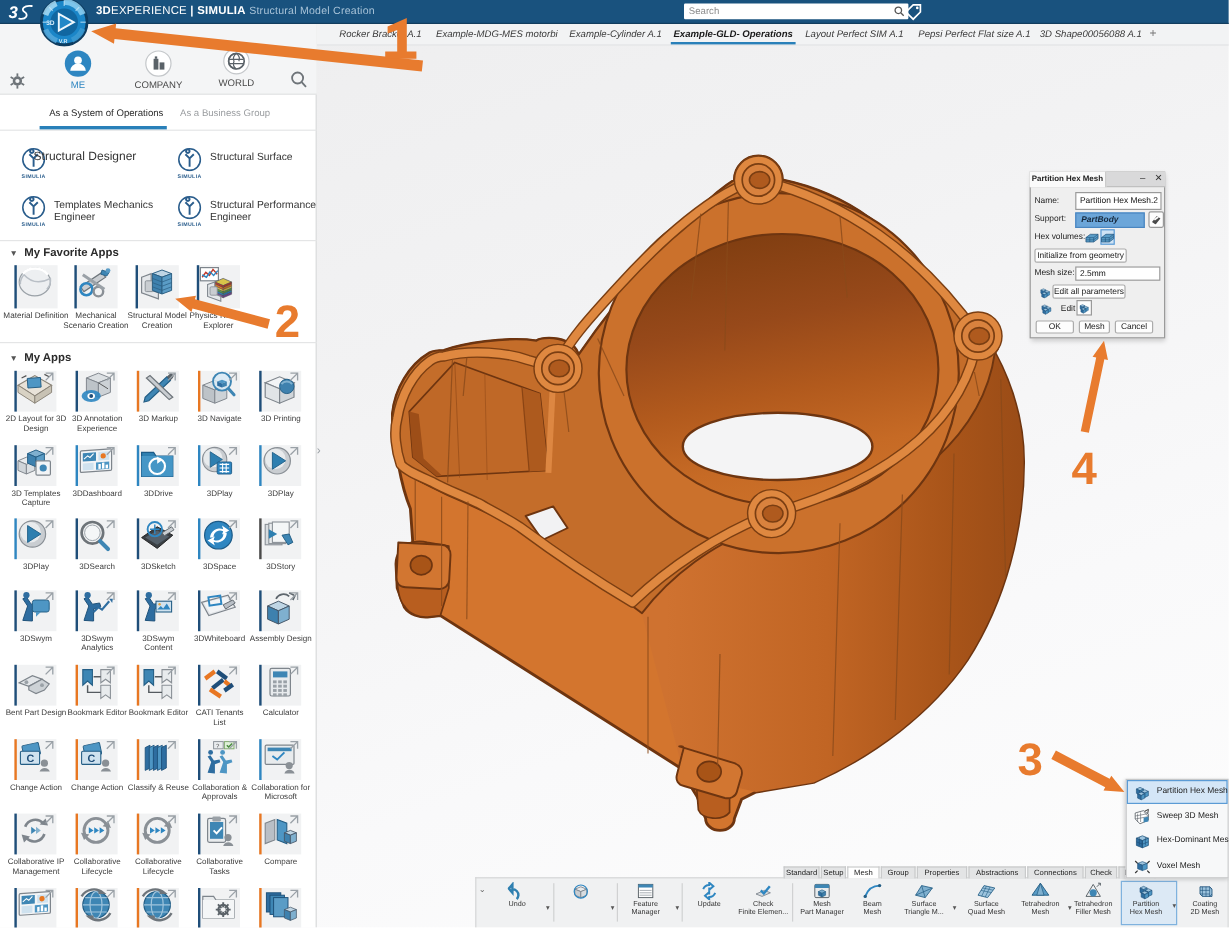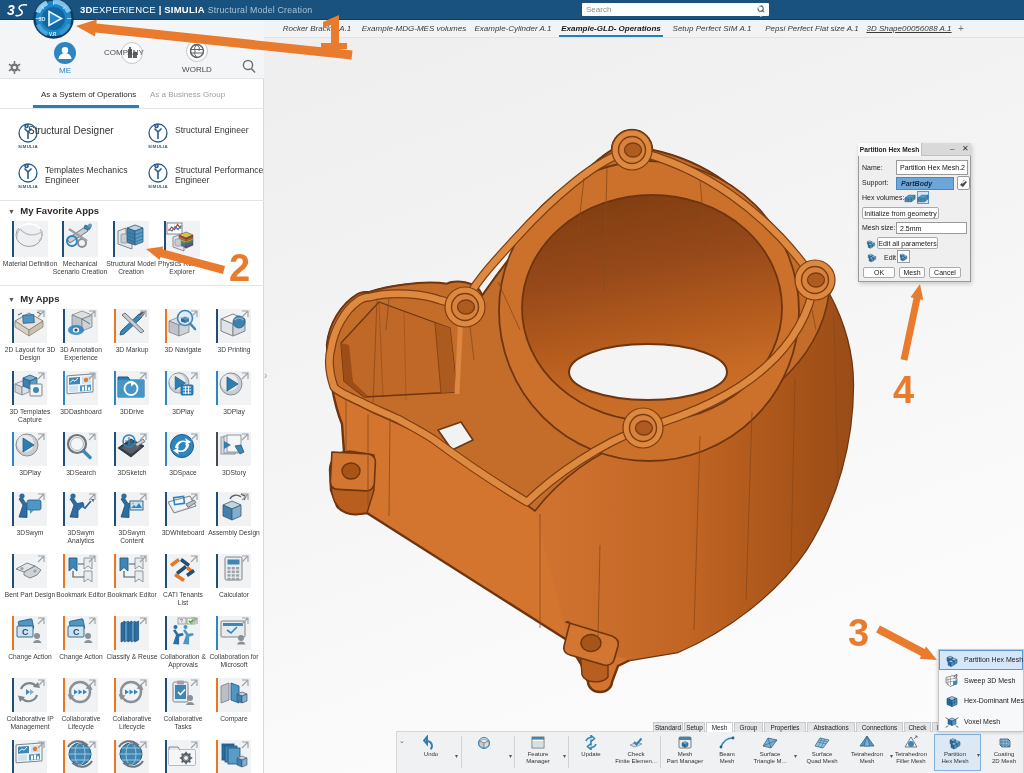--- a/index.html
+++ b/index.html
@@ -124,21 +124,21 @@
           <path d="M470,326 L474,360"></path>
 </g>
 </g>
     </svg>
 <div id="header" class="abs">
 <svg class="abs" style="left:7px;top:2px" width="24" height="16" viewBox="0 0 24 16">
 <text x="0" y="13" font-size="14" font-style="italic" font-weight="bold" fill="#fff" font-family="Liberation Sans,sans-serif">3</text>
 <path d="M19.5,3 C13,2 10,6 13.5,8 C17,10 15,14.5 9,13.5" stroke="#fff" stroke-width="1.5" fill="none" stroke-linecap="round"></path>
 </svg>
 <div class="abs" style="left:80px;top:4px;font-size:9.5px;color:#fff;letter-spacing:0.2px"><b>3D</b>EXPERIENCE&nbsp;<b>|&nbsp;SIMULIA</b>&nbsp;<span style="color:#a8c3d8;font-size:8.8px">Structural Model Creation</span></div>
-<div class="abs" style="left:582px;top:3px;width:187px;height:13px;background:#fff;border-radius:1px">
+<div class="abs" style="left:570px;top:3px;width:187px;height:13px;background:#fff;border-radius:1px">
 <span style="position:absolute;left:4px;top:2px;font-size:8px;color:#8a8a8a">Search</span>
 <svg class="abs" style="right:3px;top:2px" width="9" height="9" viewBox="0 0 10 10">
           <circle cx="4" cy="4" r="3" fill="none" stroke="#555" stroke-width="1.2"></circle>
           <path d="M6.2,6.2 L9,9" stroke="#555" stroke-width="1.2"></path>
         </svg>
 </div>
 <svg class="abs" style="left:753px;top:2px" width="17" height="16" viewBox="0 0 17 16">
 <path d="M2,8 L8,2 L14,2 L14,8 L8,14 Z" fill="none" stroke="#fff" stroke-width="1.4" transform="rotate(0 8 8)"></path>
 <circle cx="11.4" cy="4.6" r="1.1" fill="#fff"></circle>
       </svg>
@@ -158,27 +158,27 @@
         <line x1="8" y1="8" x2="11" y2="11"></line>
 <line x1="30" y1="11" x2="33" y2="8"></line>
       </g>
 <circle cx="20.5" cy="20.5" r="11.5" fill="#0f5c94" opacity="0.75"></circle>
 <polygon points="16,13.5 28.5,20.5 16,27.5" fill="#2187c7" stroke="#eef7fd" stroke-width="1.6"></polygon>
 <text x="5.5" y="23" font-size="5.5" fill="#d9eefb" font-weight="bold">3D</text>
 <text x="16" y="37.5" font-size="4.6" fill="#d9eefb" font-weight="bold">V.R</text>
 </svg>
 <div id="tabbar" class="abs">
       <div class="tab" style="left:-17px;width:140px;text-align:center;">Rocker Bracket A.1</div>
-      <div class="tab" style="left:80px;width:140px;text-align:center;">Example-MDG-MES volumes</div>
+      <div class="tab" style="left:80px;width:140px;text-align:center;">Example-MDG-MES motorbi</div>
       <div class="tab" style="left:179px;width:140px;text-align:center;">Example-Cylinder A.1</div>
       <div class="tab" style="left:277px;width:140px;text-align:center;font-weight:bold;color:#1a1a1a">Example-GLD- Operations</div>
       <div class="abs" style="left:295px;top:15px;width:104px;height:2px;background:#2980b9"></div>
-      <div class="tab" style="left:378px;width:140px;text-align:center;">Setup Perfect SIM A.1</div>
+      <div class="tab" style="left:378px;width:140px;text-align:center;">Layout Perfect SIM A.1</div>
       <div class="tab" style="left:478px;width:140px;text-align:center;">Pepsi Perfect Flat size A.1</div>
-      <div class="tab" style="left:575px;width:140px;text-align:center;text-decoration:underline;">3D Shape00056088 A.1</div>
+      <div class="tab" style="left:575px;width:140px;text-align:center;">3D Shape00056088 A.1</div>
       <div class="tab" style="left:694px;width:12px;font-style:normal;color:#777;font-size:10px">+</div>
     </div>
 <div id="panel" class="abs">
       <div class="abs" style="left:0;top:0;width:264px;height:59px;background:#f4f5f6;border-bottom:1px solid #e2e3e4"></div>
       <svg class="abs" style="left:8px;top:41px" width="13" height="13" viewBox="0 0 14 14">
 <g fill="#6e7479">
           <circle cx="7" cy="7" r="4.2"></circle>
 <g>
             <rect x="6.2" y="0" width="1.6" height="3" transform="rotate(0 7 7)"></rect>
             <rect x="6.2" y="0" width="1.6" height="3" transform="rotate(60 7 7)"></rect>
@@ -197,21 +197,21 @@
       </svg>
 <div class="abs" style="left:47px;top:46px;width:36px;text-align:center;font-size:8px;color:#2e86c1">ME</div>
 <div class="abs" style="left:121px;top:22px;width:22px;height:22px;border-radius:50%;background:#fff;border:1px solid #c4c7ca"></div>
 <svg class="abs" style="left:121px;top:22px" width="22" height="22" viewBox="0 0 22 22">
         <g fill="#5a6268">
           <rect x="7" y="7" width="4" height="9"></rect>
           <rect x="12" y="10" width="4" height="6"></rect>
           <rect x="8" y="5" width="2" height="2"></rect>
         </g>
       </svg>
-<div class="abs" style="left:104px;top:28px;width:56px;text-align:left;font-size:8px;color:#4a4a4a">COMPANY</div>
+<div class="abs" style="left:104px;top:46px;width:56px;text-align:center;font-size:8px;color:#4a4a4a">COMPANY</div>
 <div class="abs" style="left:186px;top:20px;width:22px;height:22px;border-radius:50%;background:#fff;border:1px solid #c4c7ca"></div>
 <svg class="abs" style="left:186px;top:20px" width="22" height="22" viewBox="0 0 22 22">
         <circle cx="11" cy="11" r="6.5" fill="none" stroke="#5a6268" stroke-width="1.4"></circle>
         <path d="M11,4.5 a6.5,6.5 0 0 0 0,13 M5,9.5 h12 M5,13 h12 M11,4.5 a9,6.5 0 0 0 -2,6.5 a9,6.5 0 0 0 2,6.5 M11,4.5 a9,6.5 0 0 1 2,6.5" stroke="#5a6268" stroke-width="1" fill="none"></path>
       </svg>
 <div class="abs" style="left:169px;top:45px;width:56px;text-align:center;font-size:8px;color:#4a4a4a">WORLD</div>
 <svg class="abs" style="left:242px;top:39px" width="14" height="15" viewBox="0 0 14 15">
         <circle cx="6" cy="6" r="4.6" fill="none" stroke="#6e7479" stroke-width="1.5"></circle>
         <path d="M9.4,9.4 L13,13.4" stroke="#6e7479" stroke-width="1.5"></path>
       </svg>
@@ -226,21 +226,21 @@
 <div class="abs" style="left:12px;top:124px;width:32px;text-align:center;font-size:4.4px;font-weight:bold;color:#2a5d8c;letter-spacing:0.3px">SIMULIA</div>
 <div class="abs" style="left:28px;top:106px;font-size:10px;color:#333;line-height:9.6px;white-space:nowrap">
         <div>Structural Designer</div>
       </div>
       <svg class="abs" style="left:148px;top:103px" width="20" height="20" viewBox="0 0 20 20">
 <circle cx="10" cy="10" r="9" fill="#fff" stroke="#2a5d8c" stroke-width="1.3"></circle>
 <path d="M10,16 L10,9 M10,9 L6.5,5.5 M10,9 L13.5,5.5 M8.5,4.5 a1.5,1.5 0 1 1 0.01,0" stroke="#2a5d8c" stroke-width="1.6" fill="none"></path>
 </svg>
 <div class="abs" style="left:142px;top:124px;width:32px;text-align:center;font-size:4.4px;font-weight:bold;color:#2a5d8c;letter-spacing:0.3px">SIMULIA</div>
 <div class="abs" style="left:175px;top:106px;font-size:8.6px;color:#333;line-height:9.6px;white-space:nowrap">
-        <div>Structural Engineer</div>
+        <div>Structural Surface</div>
       </div>
       <svg class="abs" style="left:18px;top:143px" width="20" height="20" viewBox="0 0 20 20">
 <circle cx="10" cy="10" r="9" fill="#fff" stroke="#2a5d8c" stroke-width="1.3"></circle>
 <path d="M10,16 L10,9 M10,9 L6.5,5.5 M10,9 L13.5,5.5 M8.5,4.5 a1.5,1.5 0 1 1 0.01,0" stroke="#2a5d8c" stroke-width="1.6" fill="none"></path>
 </svg>
 <div class="abs" style="left:12px;top:164px;width:32px;text-align:center;font-size:4.4px;font-weight:bold;color:#2a5d8c;letter-spacing:0.3px">SIMULIA</div>
 <div class="abs" style="left:45px;top:146px;font-size:8.6px;color:#333;line-height:9.6px;white-space:nowrap">
         <div>Templates Mechanics</div>
         <div>Engineer</div>
       </div>

